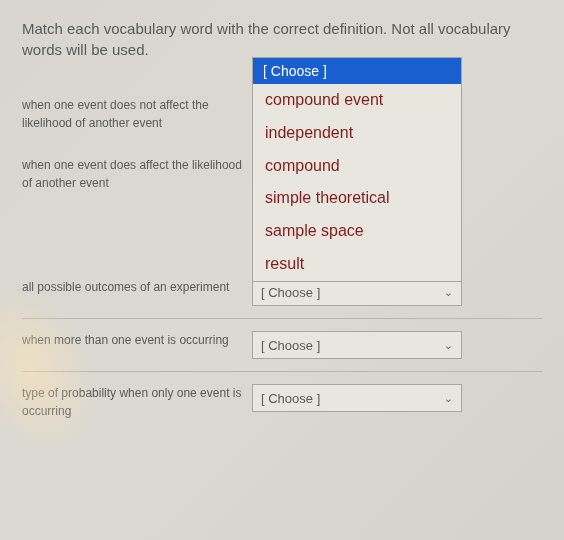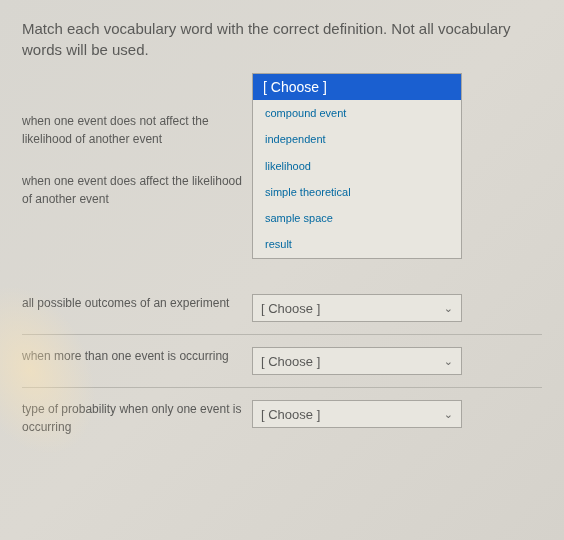--- a/index.html
+++ b/index.html
@@ -14,21 +14,21 @@
       font-family: Arial, Helvetica, sans-serif;
       color: #3a3a3a;
       padding: 18px 22px;
       position: relative;
       overflow: hidden;
     }
     .instructions {
       font-size: 15px;
       color: #5a5a58;
       line-height: 1.4;
-      margin-bottom: 22px;
+      margin-bottom: 6px;
     }
     .content {
       position: relative;
     }
     .row {
       display: flex;
       align-items: flex-start;
       border-bottom: 1px solid #b8b6af;
       padding: 12px 0;
     }
@@ -70,22 +70,22 @@
     }
     .dropdown-header {
       background: #1a5fd0;
       color: #fff;
       font-size: 14px;
       padding: 5px 10px;
       font-weight: 500;
     }
     .dropdown-option {
       padding: 6px 12px;
-      font-size: 11px;
-      color: #0369a1;
+      font-size: 16px;
+      color: #7f1d1d;
       cursor: pointer;
       line-height: 1.3;
     }
     .spacer-rows {
       height: 200px;
     }
     .light-flare {
       position: absolute;
       left: -30px;
       top: 280px;
@@ -100,21 +100,21 @@
 <body>
 
 <div class="instructions">Match each vocabulary word with the correct definition. Not all vocabulary words will be used.</div>
 
 <div class="content">
 
   <div class="dropdown-panel">
     <div class="dropdown-header">[ Choose ]</div>
     <div class="dropdown-option">compound event</div>
     <div class="dropdown-option">independent</div>
-    <div class="dropdown-option">likelihood</div>
+    <div class="dropdown-option">compound</div>
     <div class="dropdown-option">simple theoretical</div>
     <div class="dropdown-option">sample space</div>
     <div class="dropdown-option">result</div>
   </div>
 
   <div class="spacer-rows">
     <div class="row" style="border-bottom:none;padding-top:30px;">
       <div class="prompt">when one event does not affect the likelihood of another event</div>
     </div>
     <div class="row" style="border-bottom:none;">

